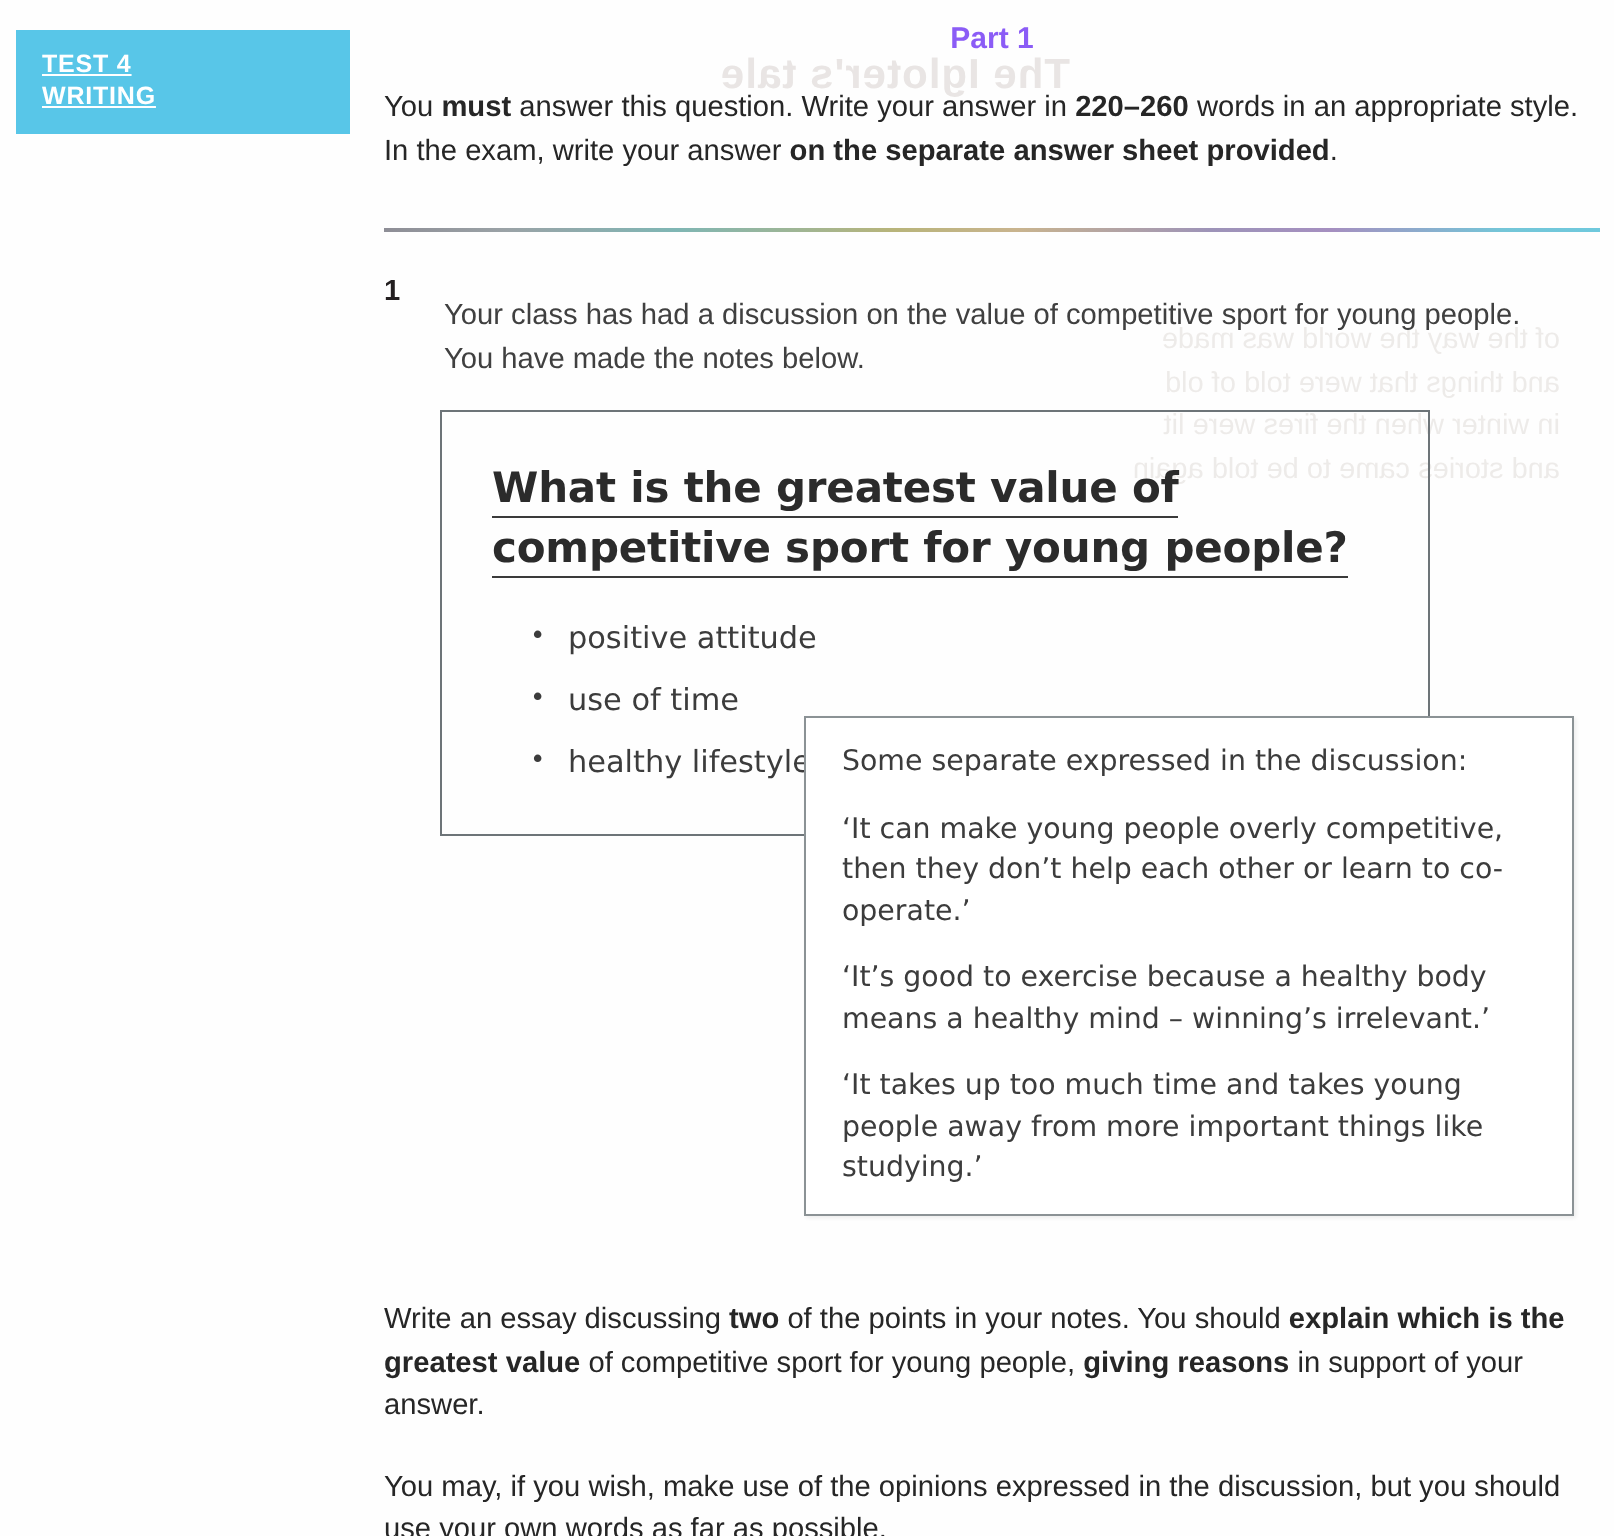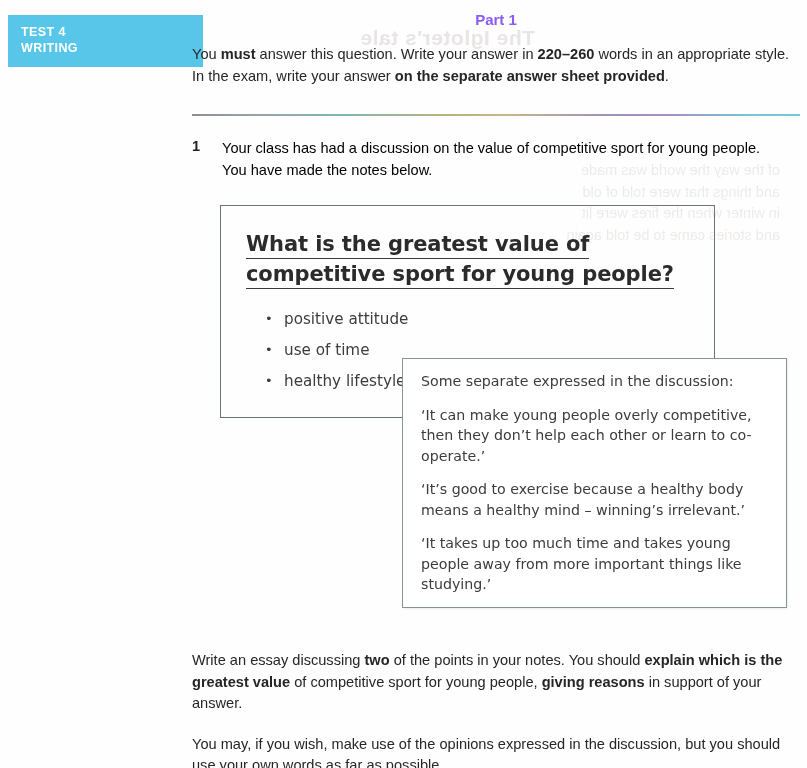--- a/index.html
+++ b/index.html
@@ -53,30 +53,31 @@
     white-space: pre-line;
     pointer-events: none;
     user-select: none;
   }
 
   
   .test-banner {
     position: absolute;
     left: 8px;
     top: 15px;
-    width: 195px;
+    width: 167px;
     height: 52px;
     background: #58c6e8;
     color: #ffffff;
     font-weight: bold;
     font-size: 12.5px;
     line-height: 16px;
     letter-spacing: 0.4px;
     padding: 9px 0 0 13px;
     box-sizing: border-box;
+    text-decoration: underline;
   }
   .test-banner .bl { display: block; }
 
   
   .part-title {
     position: absolute;
     left: 192px;
     top: 11px;
     width: 608px;
     text-align: center;
@@ -114,25 +115,25 @@
   .q-num {
     position: absolute;
     left: 192px;
     top: 138px;
     font-size: 14.6px;
     font-weight: bold;
   }
   .q-text {
     position: absolute;
     left: 222px;
-    top: 138px;
+    top: 148px;
     width: 560px;
     font-size: 14.6px;
     line-height: 21.5px;
-    color: #000000;
+    color: #404040;
   }
 
   
   .notes-box {
     position: absolute;
     left: 220px;
     top: 205px;
     width: 495px;
     height: 213px;
     border: 1.3px solid #6d7478;

